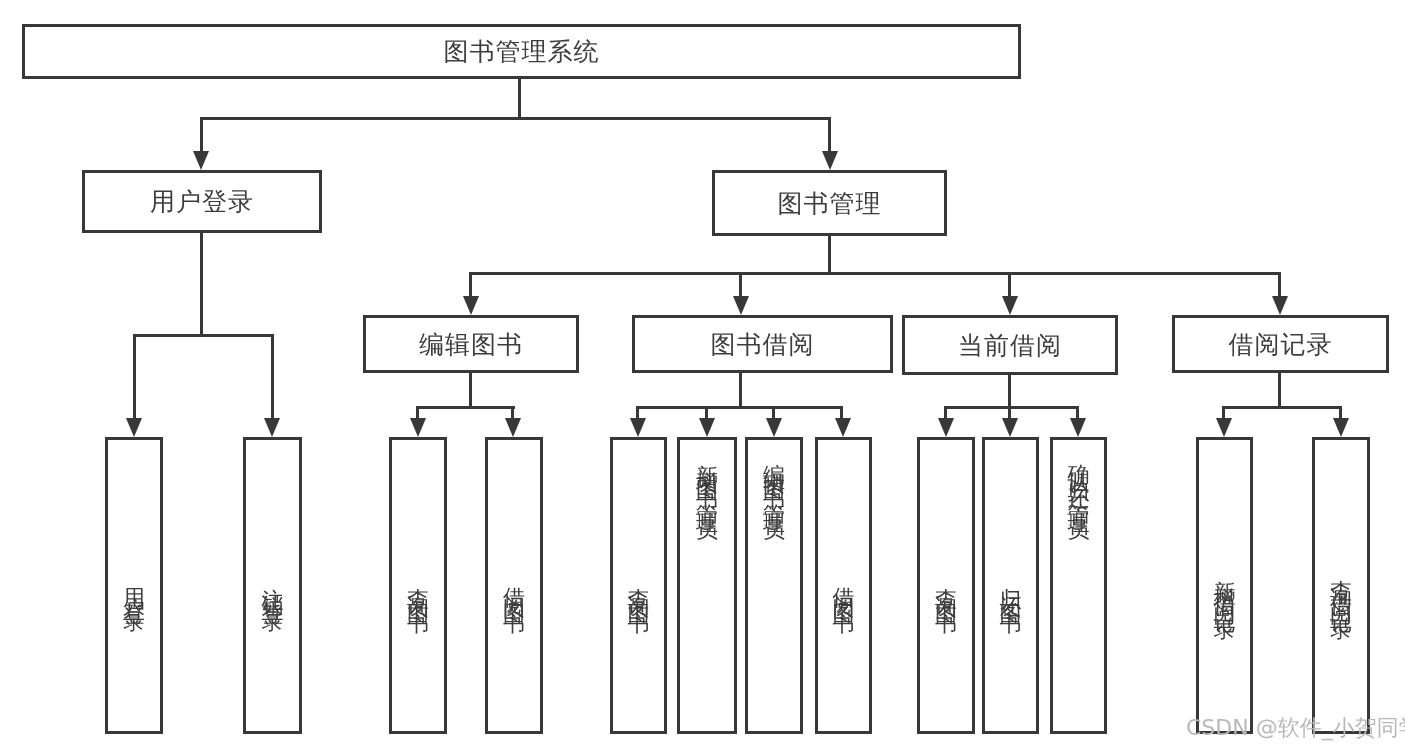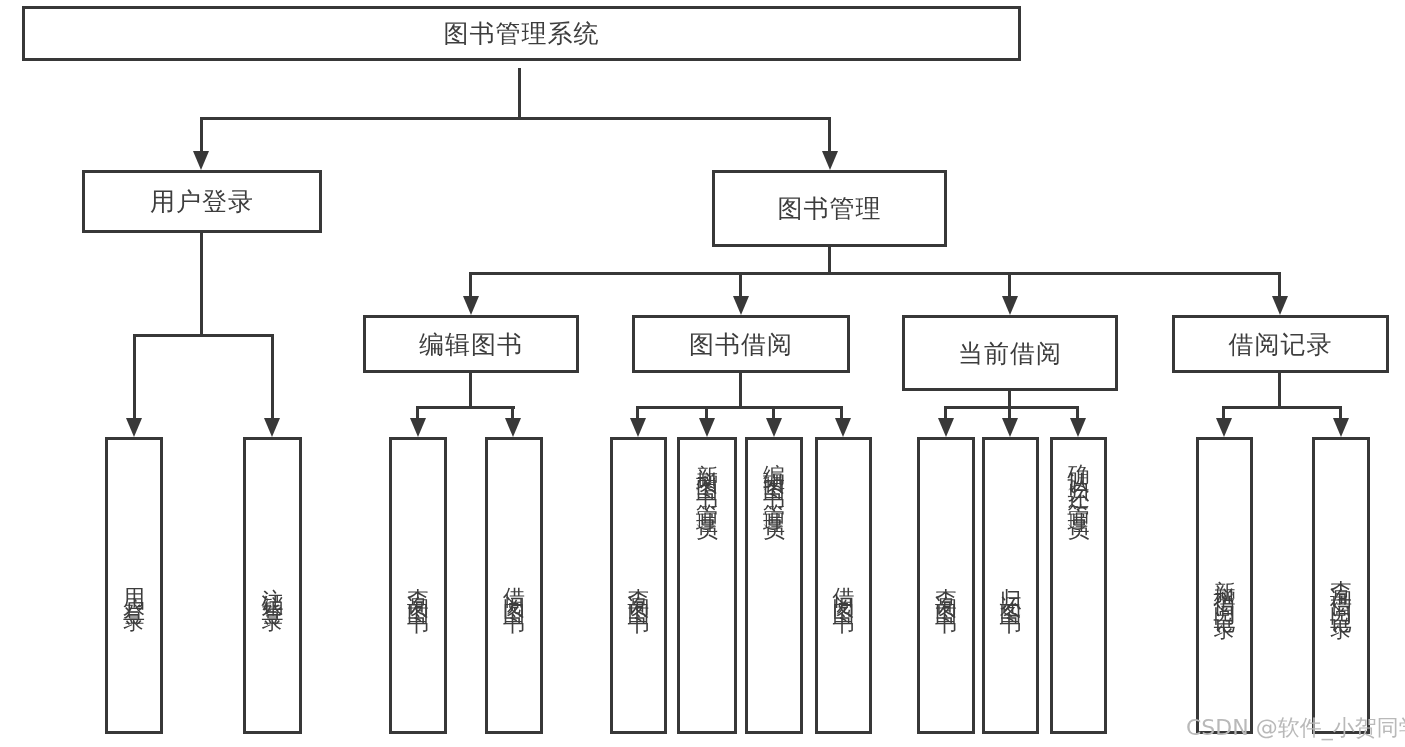--- a/index.html
+++ b/index.html
@@ -112,38 +112,38 @@
   <div class="arrow" style="left:1002px; top:418px;"></div>
   <div class="arrow" style="left:1070px; top:418px;"></div>
 
   <div class="line vline" style="left:1278px; top:373px; height:36px;"></div>
   <div class="line hline" style="left:1222px; top:406px; width:120px;"></div>
   <div class="line vline" style="left:1222px; top:406px; height:16px;"></div>
   <div class="line vline" style="left:1339px; top:406px; height:16px;"></div>
   <div class="arrow" style="left:1216px; top:418px;"></div>
   <div class="arrow" style="left:1333px; top:418px;"></div>
 
-  <div class="box hbox" style="left:22px; top:6px; width:999px; height:55px;">
+  <div class="box hbox" style="left:22px; top:24px; width:999px; height:55px;">
     <span>图书管理系统</span>
   </div>
 
   <div class="box hbox" style="left:82px; top:170px; width:240px; height:63px;">
     <span>用户登录</span>
   </div>
-  <div class="box hbox" style="left:712px; top:170px; width:235px; height:77px;">
+  <div class="box hbox" style="left:712px; top:170px; width:235px; height:66px;">
     <span>图书管理</span>
   </div>
 
   <div class="box hbox" style="left:363px; top:315px; width:216px; height:58px;">
     <span>编辑图书</span>
   </div>
-  <div class="box hbox" style="left:632px; top:315px; width:218px; height:58px;">
+  <div class="box hbox" style="left:632px; top:315px; width:261px; height:58px;">
     <span>图书借阅</span>
   </div>
-  <div class="box hbox" style="left:902px; top:315px; width:216px; height:76px;">
+  <div class="box hbox" style="left:902px; top:315px; width:216px; height:60px;">
     <span>当前借阅</span>
   </div>
   <div class="box hbox" style="left:1172px; top:315px; width:217px; height:58px;">
     <span>借阅记录</span>
   </div>
 
   <div class="box vbox" style="left:105px; top:437px; width:58px; height:297px;">
     <span>用户登录</span>
   </div>
   <div class="box vbox" style="left:243px; top:437px; width:59px; height:297px;">

